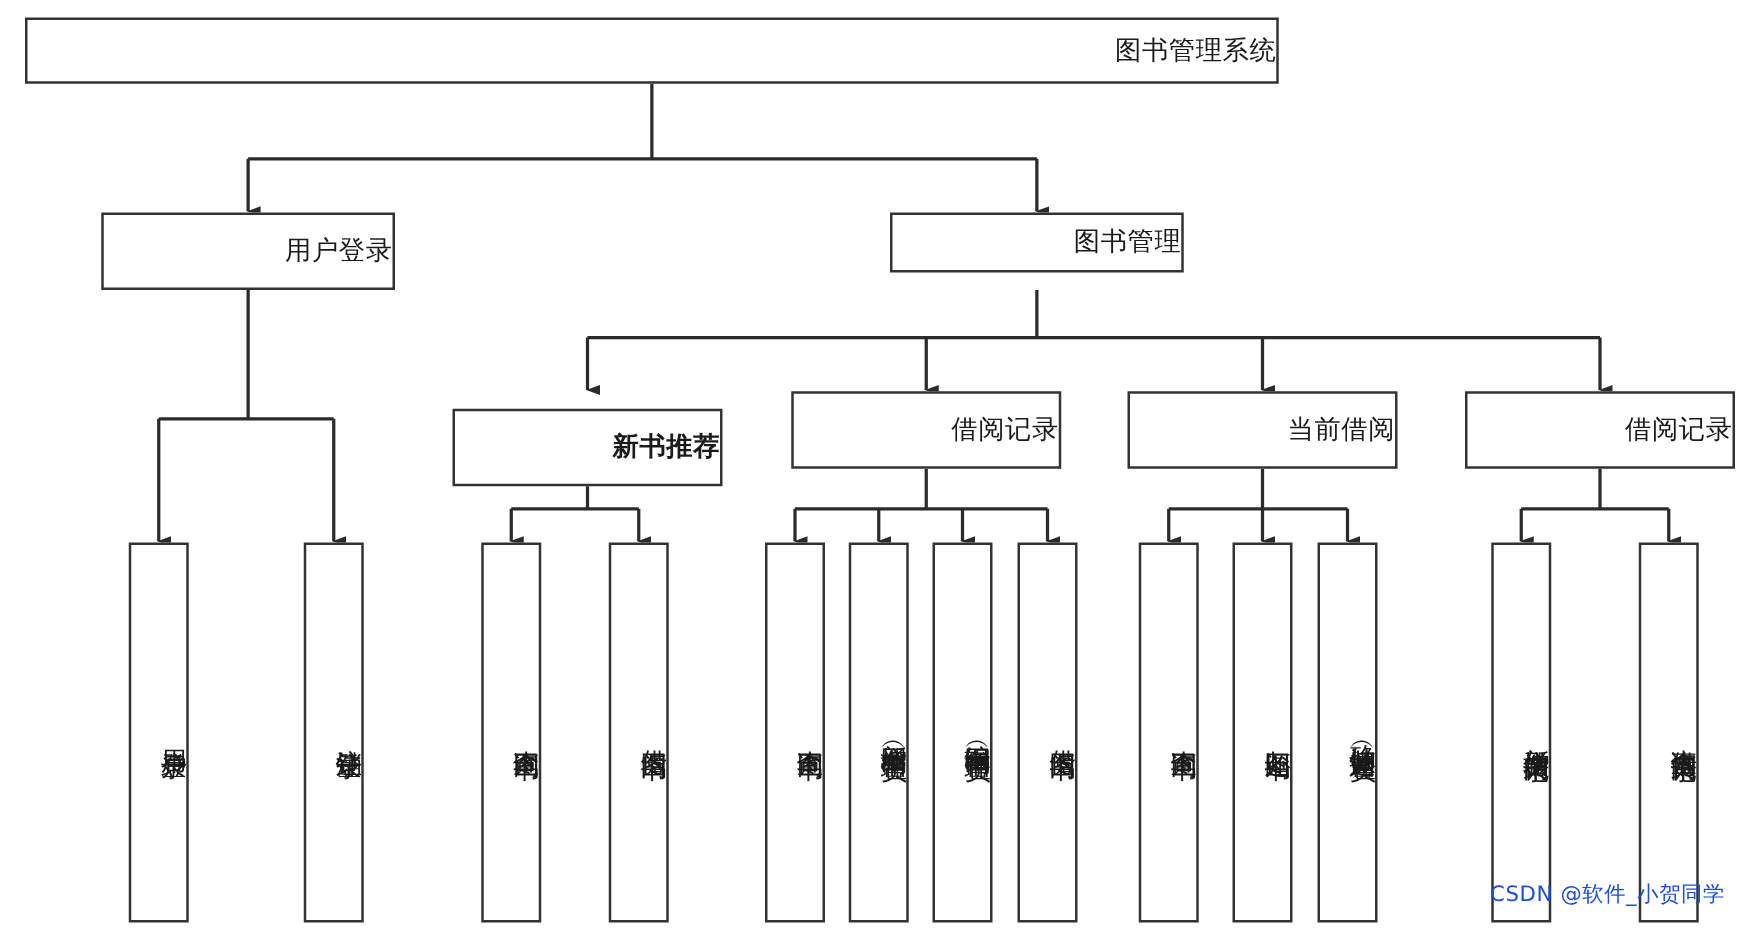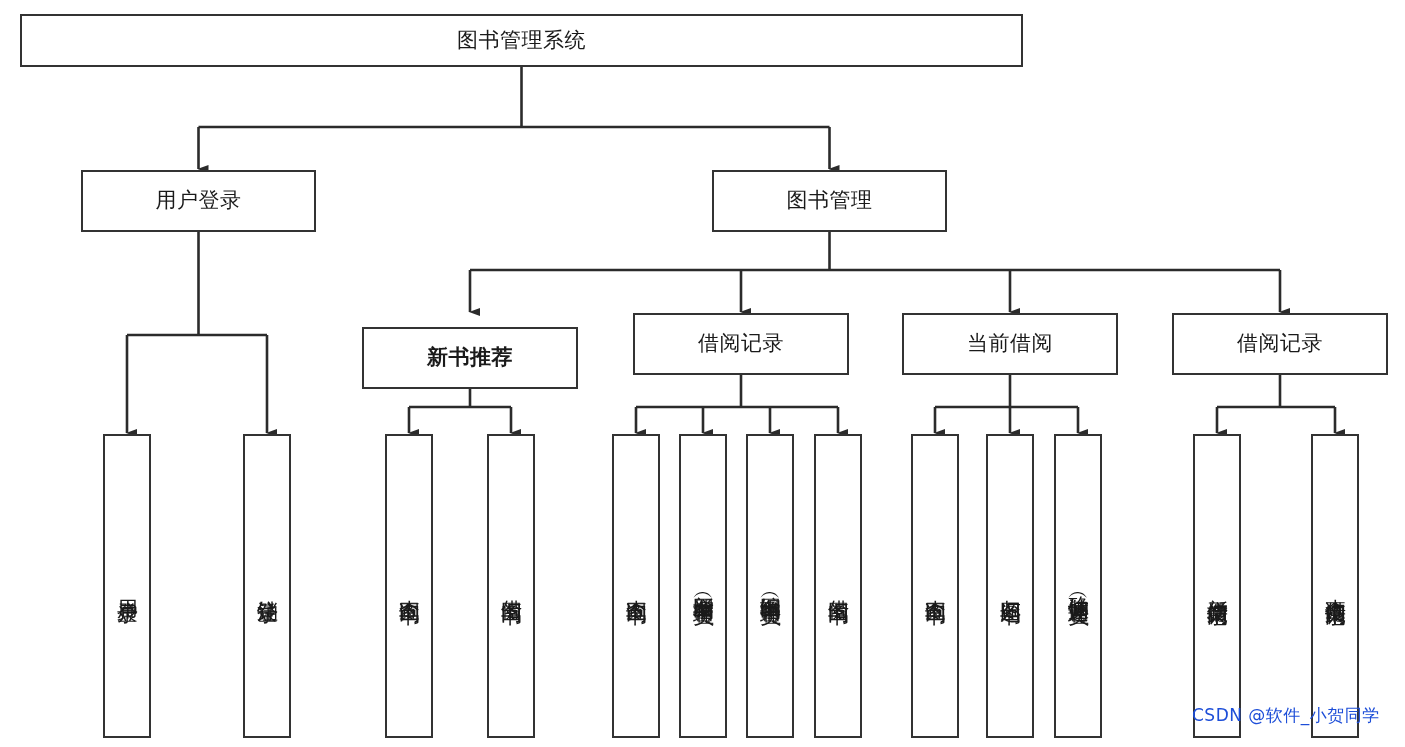--- a/index.html
+++ b/index.html
@@ -24,21 +24,21 @@
     width: 1405px;
     height: 747px;
   }
   .node {
     position: absolute;
     box-sizing: border-box;
     border: 2.5px solid #333333;
     background: #ffffff;
     display: flex;
     align-items: center;
-    justify-content: center;
+    justify-content: flex-end;
     z-index: 2;
   }
   .node-label {
     color: #1a1a1a;
     font-size: 21px;
     line-height: 1.12;
     letter-spacing: 0.5px;
     white-space: nowrap;
     text-align: center;
   }
@@ -108,21 +108,21 @@
       </g>
   </svg>
 
   <div class="node" id="node-root" style="left: 20px; top: 14px; width: 1003px; height: 53px;">
     <span class="node-label">图书管理系统</span>
   </div>
 
   <div class="node" id="node-user-login" style="left: 81px; top: 170px; width: 235px; height: 62px;">
     <span class="node-label">用户登录</span>
   </div>
-  <div class="node" id="node-book-manage" style="left: 712px; top: 170px; width: 235px; height: 62px;">
+  <div class="node" id="node-book-manage" style="left: 712px; top: 170px; width: 235px; height: 48px;">
     <span class="node-label">图书管理</span>
   </div>
 
   <div class="node" id="node-new-book-rec" style="left: 362px; top: 327px; width: 216px; height: 62px; font-weight: bold;">
     <span class="node-label">新书推荐</span>
   </div>
   <div class="node" id="node-book-borrow" style="left: 633px; top: 313px; width: 216px; height: 62px;">
     <span class="node-label">借阅记录</span>
   </div>
   <div class="node" id="node-current-borrow" style="left: 902px; top: 313px; width: 216px; height: 62px;">

